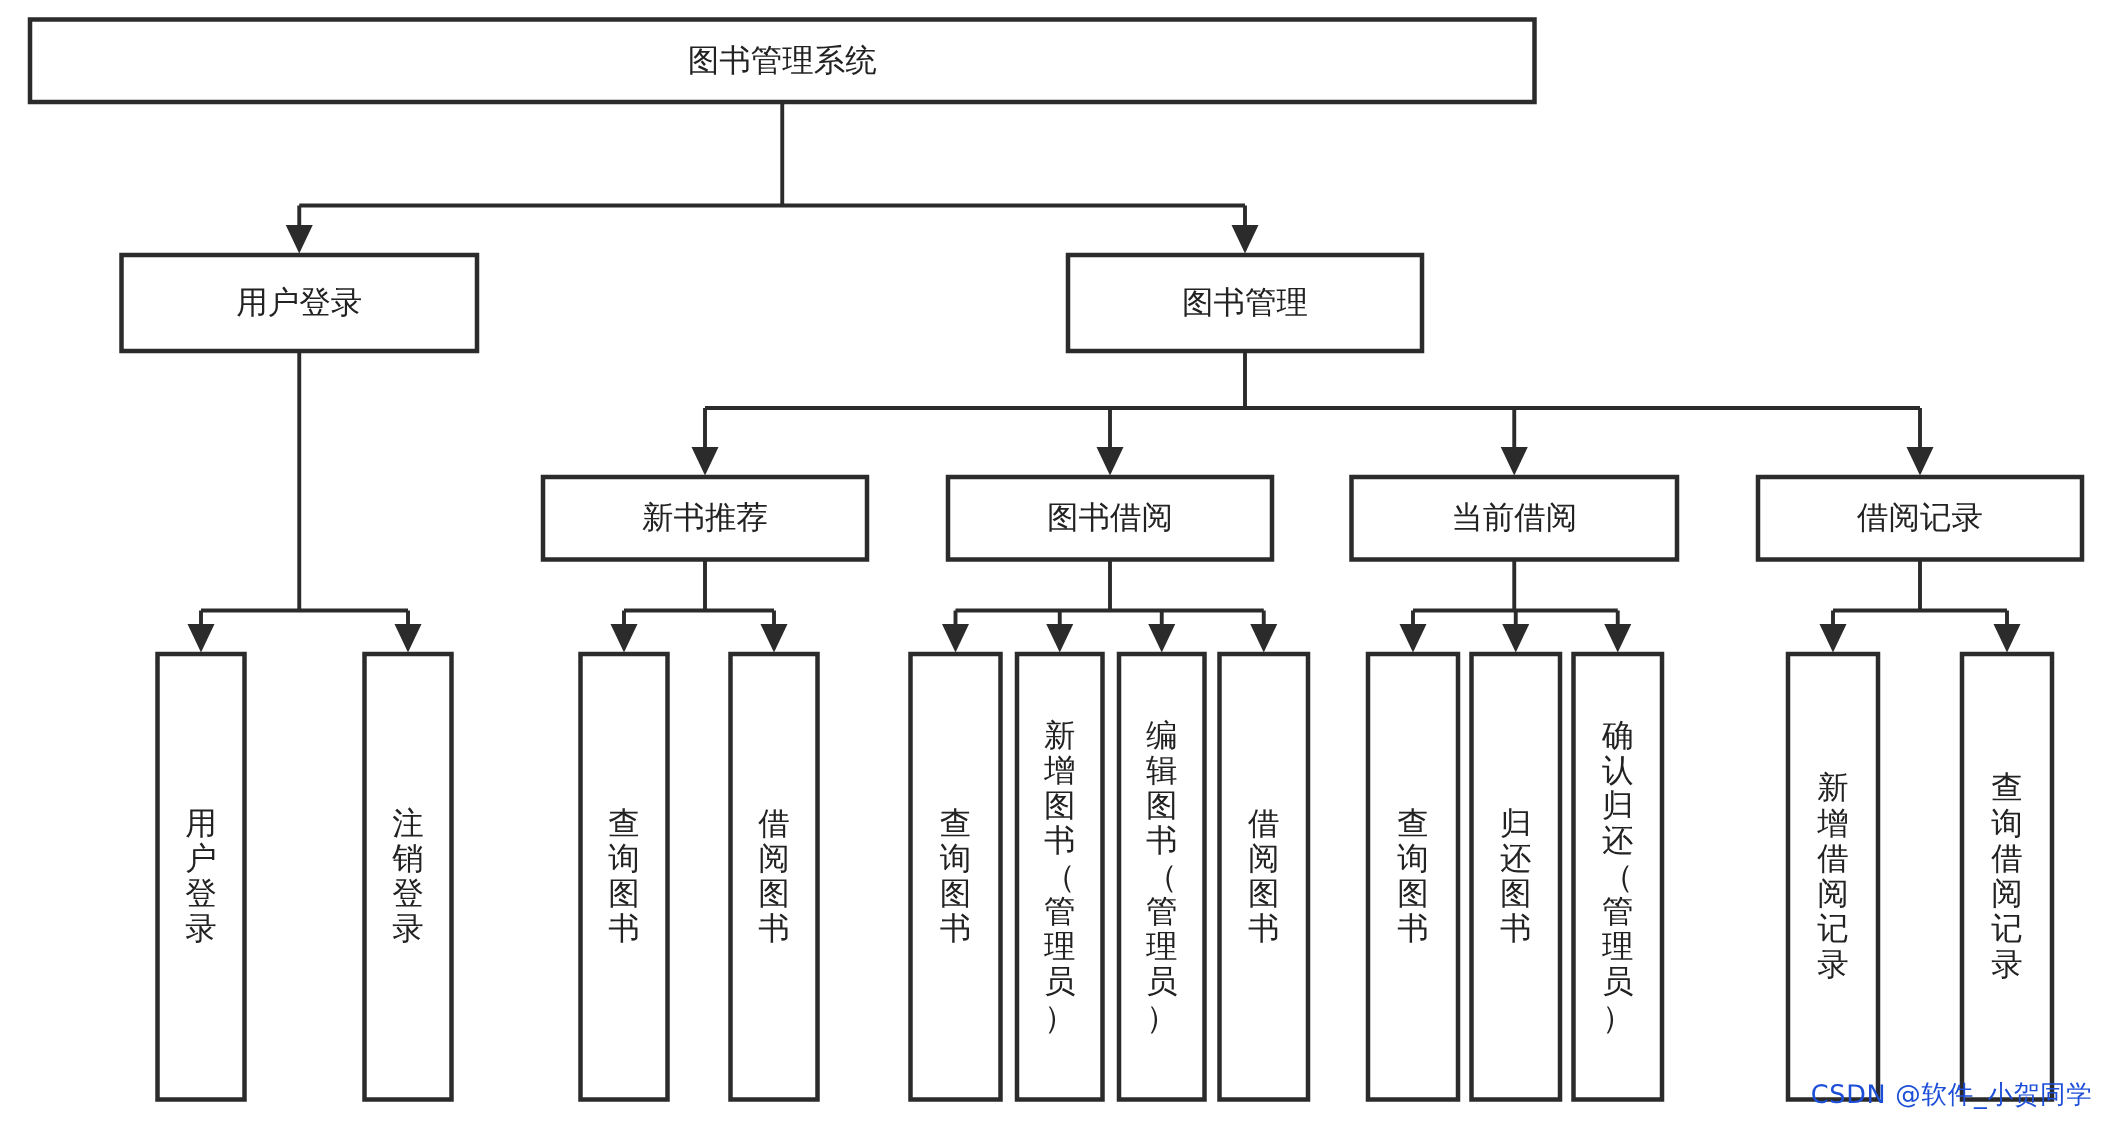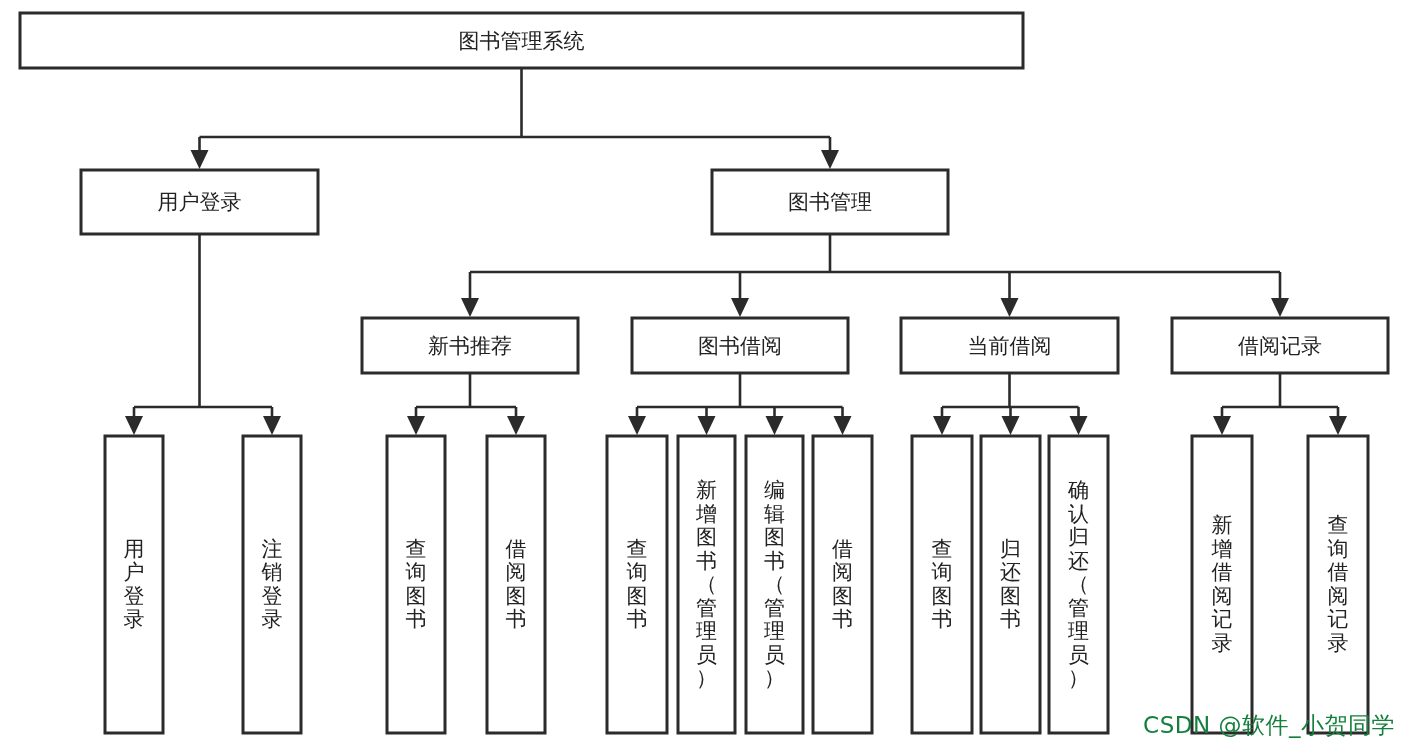--- a/index.html
+++ b/index.html
@@ -52,22 +52,22 @@
   .node-label-vert {
     fill: #222222;
     font-family: "DejaVu Sans", "Liberation Sans", sans-serif;
     font-size: 21px;
     text-anchor: middle;
   }
   .watermark {
     position: absolute;
     right: 8px;
     bottom: 6px;
-    color: #15803d;
-    font-size: 23px;
+    color: #1d4ed8;
+    font-size: 17px;
     font-family: "DejaVu Sans", "Liberation Sans", sans-serif;
     white-space: nowrap;
     letter-spacing: 0.5px;
     user-select: none;
     margin-left: 10px;
   }
 </style>
 </head>
 <body>
 

